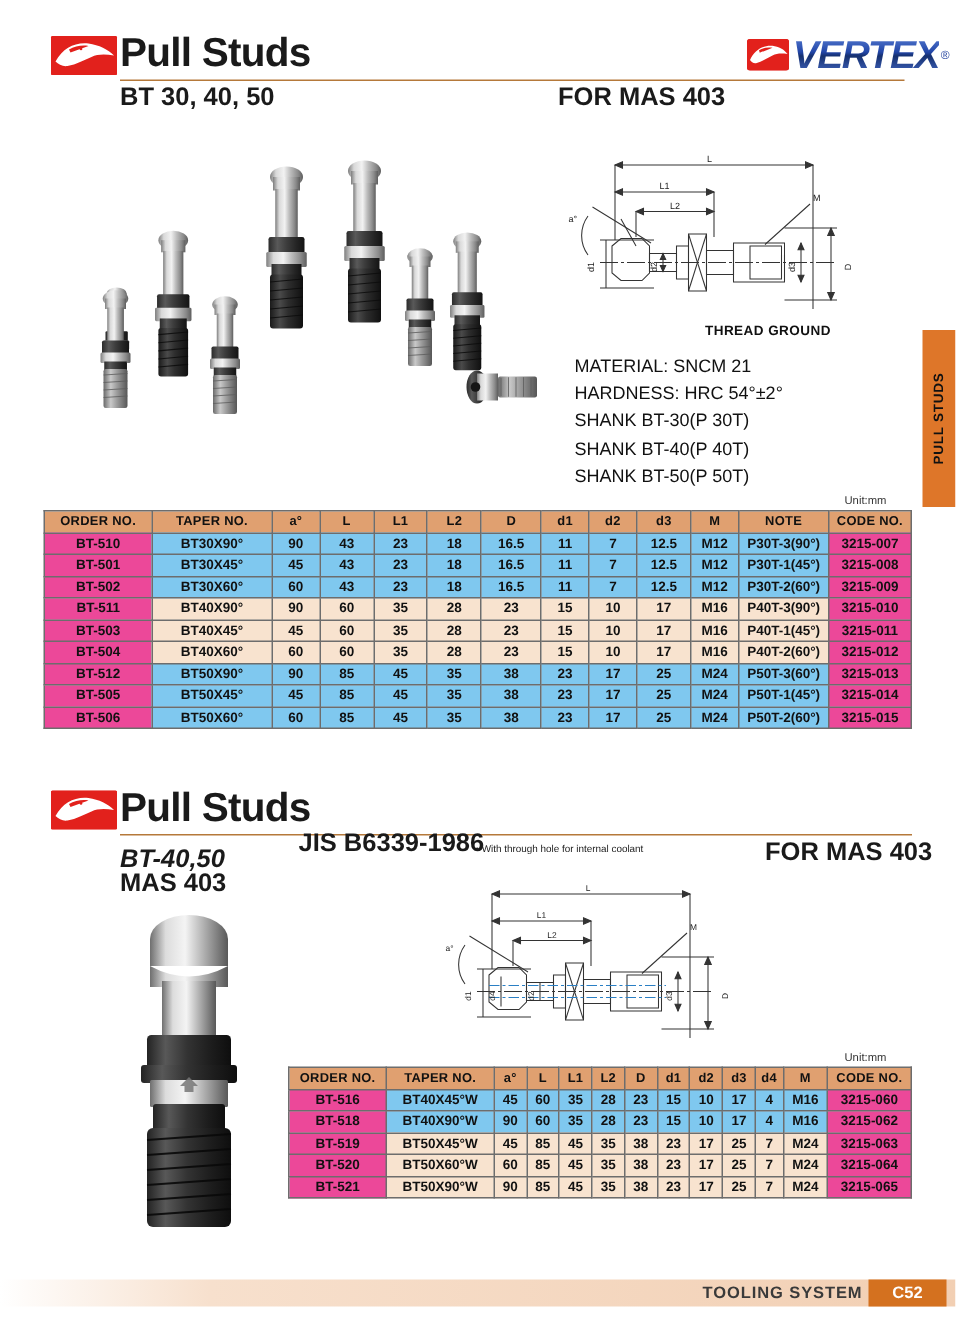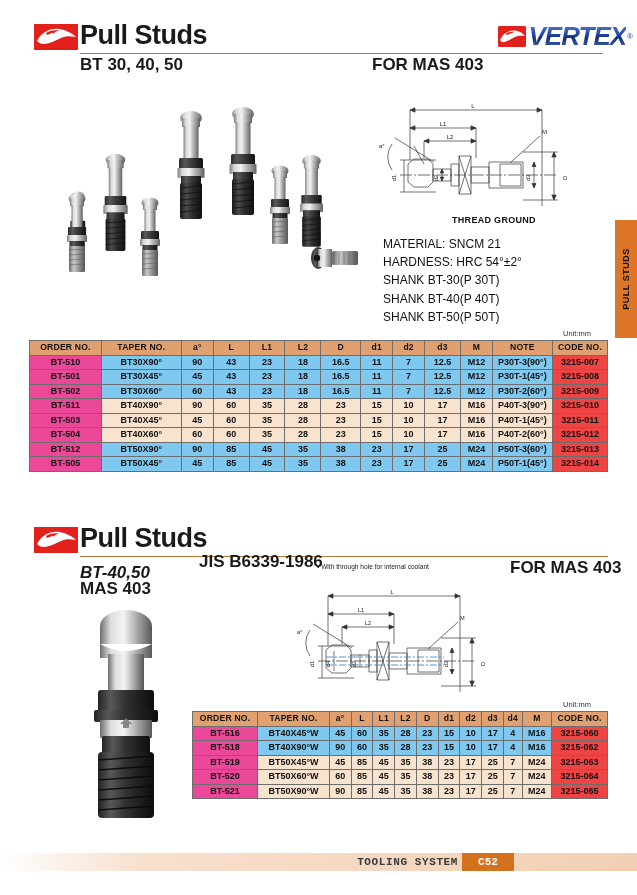--- a/index.html
+++ b/index.html
@@ -79,24 +79,24 @@
     white-space:nowrap;
   }
   table.spec th{
     background:#e0a070;font-weight:bold;font-size:8.6px;letter-spacing:0.2px;
   }
   table.spec td{font-weight:bold;}
   td.cream{background:#f8e3cf;}
   td.blue{background:#7fc8ef;}
   td.order{background:#ec4899;font-weight:bold;}
   td.note{font-size:7.6px;font-weight:normal;}
-  td.code{background:#ef4444;font-weight:normal;font-size:8.6px;}
+  td.code{background:#ec4899;font-weight:normal;font-size:8.6px;}
 
   
-  .footer{position:absolute;left:0;bottom:24px;width:514px;height:18px;font-family:Liberation Mono, monospace;}
+  .footer{position:absolute;left:0;bottom:24px;width:631px;height:18px;}
   .footer-bar{position:absolute;left:0;top:0;width:637px;height:18px;
     background:linear-gradient(90deg,#ffffff 0%,#f7e0cd 22%,#f2cfb3 100%);}
   .footer-label{
     position:absolute;right:56px;top:0;height:18px;line-height:18px;
     font-size:11px;font-weight:bold;color:#3a3a3a;letter-spacing:0.6px;
   }
   .footer-page{
     position:absolute;right:0;top:0;width:52px;height:18px;line-height:18px;
     background:#d4711f;color:#fff;font-size:11px;font-weight:bold;text-align:center;
   }
@@ -288,21 +288,21 @@
         <text x="180" y="38">M</text>
         <text x="17" y="52">a°</text>
         <text x="205" y="82" transform="rotate(-90,205,82)" text-anchor="middle">D</text>
         <text x="168" y="82" transform="rotate(-90,168,82)" text-anchor="middle">d3</text>
         <text x="34" y="82" transform="rotate(-90,34,82)" text-anchor="middle">d1</text>
         <text x="76" y="82" transform="rotate(-90,76,82)" text-anchor="middle">d2</text>
       </g>
     </svg>
   </div>
 
-  <div class="thread-ground" style="left:452px;top:215px;text-align:right;">THREAD GROUND</div>
+  <div class="thread-ground" style="left:470px;top:215px;text-align:right;">THREAD GROUND</div>
 
   <div class="specs" style="left:383px;top:235px;">
     <div>MATERIAL: SNCM 21</div>
     <div>HARDNESS: HRC 54°±2°</div>
     <div>SHANK BT-30(P 30T)</div>
     <div>SHANK BT-40(P 40T)</div>
     <div>SHANK BT-50(P 50T)</div>
   </div>
 
   <div class="unit" style="left:563px;top:329px;">Unit:mm</div>
@@ -452,20 +452,35 @@
           <td class="blue">85</td>
           <td class="blue">45</td>
           <td class="blue">35</td>
           <td class="blue">38</td>
           <td class="blue">23</td>
           <td class="blue">17</td>
           <td class="blue">25</td>
           <td class="blue">M24</td>
           <td class="note blue">P50T-1(45°)</td>
           <td class="code">3215-014</td>
+        </tr>
+        <tr>
+          <td class="order">BT-506</td>
+          <td class="blue">BT50X60°</td>
+          <td class="blue">60</td>
+          <td class="blue">85</td>
+          <td class="blue">45</td>
+          <td class="blue">35</td>
+          <td class="blue">38</td>
+          <td class="blue">23</td>
+          <td class="blue">17</td>
+          <td class="blue">25</td>
+          <td class="blue">M24</td>
+          <td class="note blue">P50T-2(60°)</td>
+          <td class="code">3215-015</td>
         </tr>
       </tbody>
   </table>
 
   <div class="hdr" style="top:527px;">
     <div class="hdr-logo">
       <svg viewBox="0 0 44 26" width="44" height="26">
         <rect width="44" height="26" fill="#e2211c"></rect>
         <path d="M3 17 C8 8, 16 4, 25 5 C32 6, 38 9, 42 13 C36 12, 31 12, 27 14 C22 16, 17 19, 11 20 C8 20.5, 5 19, 3 17 Z" fill="#ffffff"></path>
         <path d="M12 9 C16 6.5, 21 6, 25 6.6 C21 8, 17 9.5, 13 11 Z" fill="#e2211c"></path>

